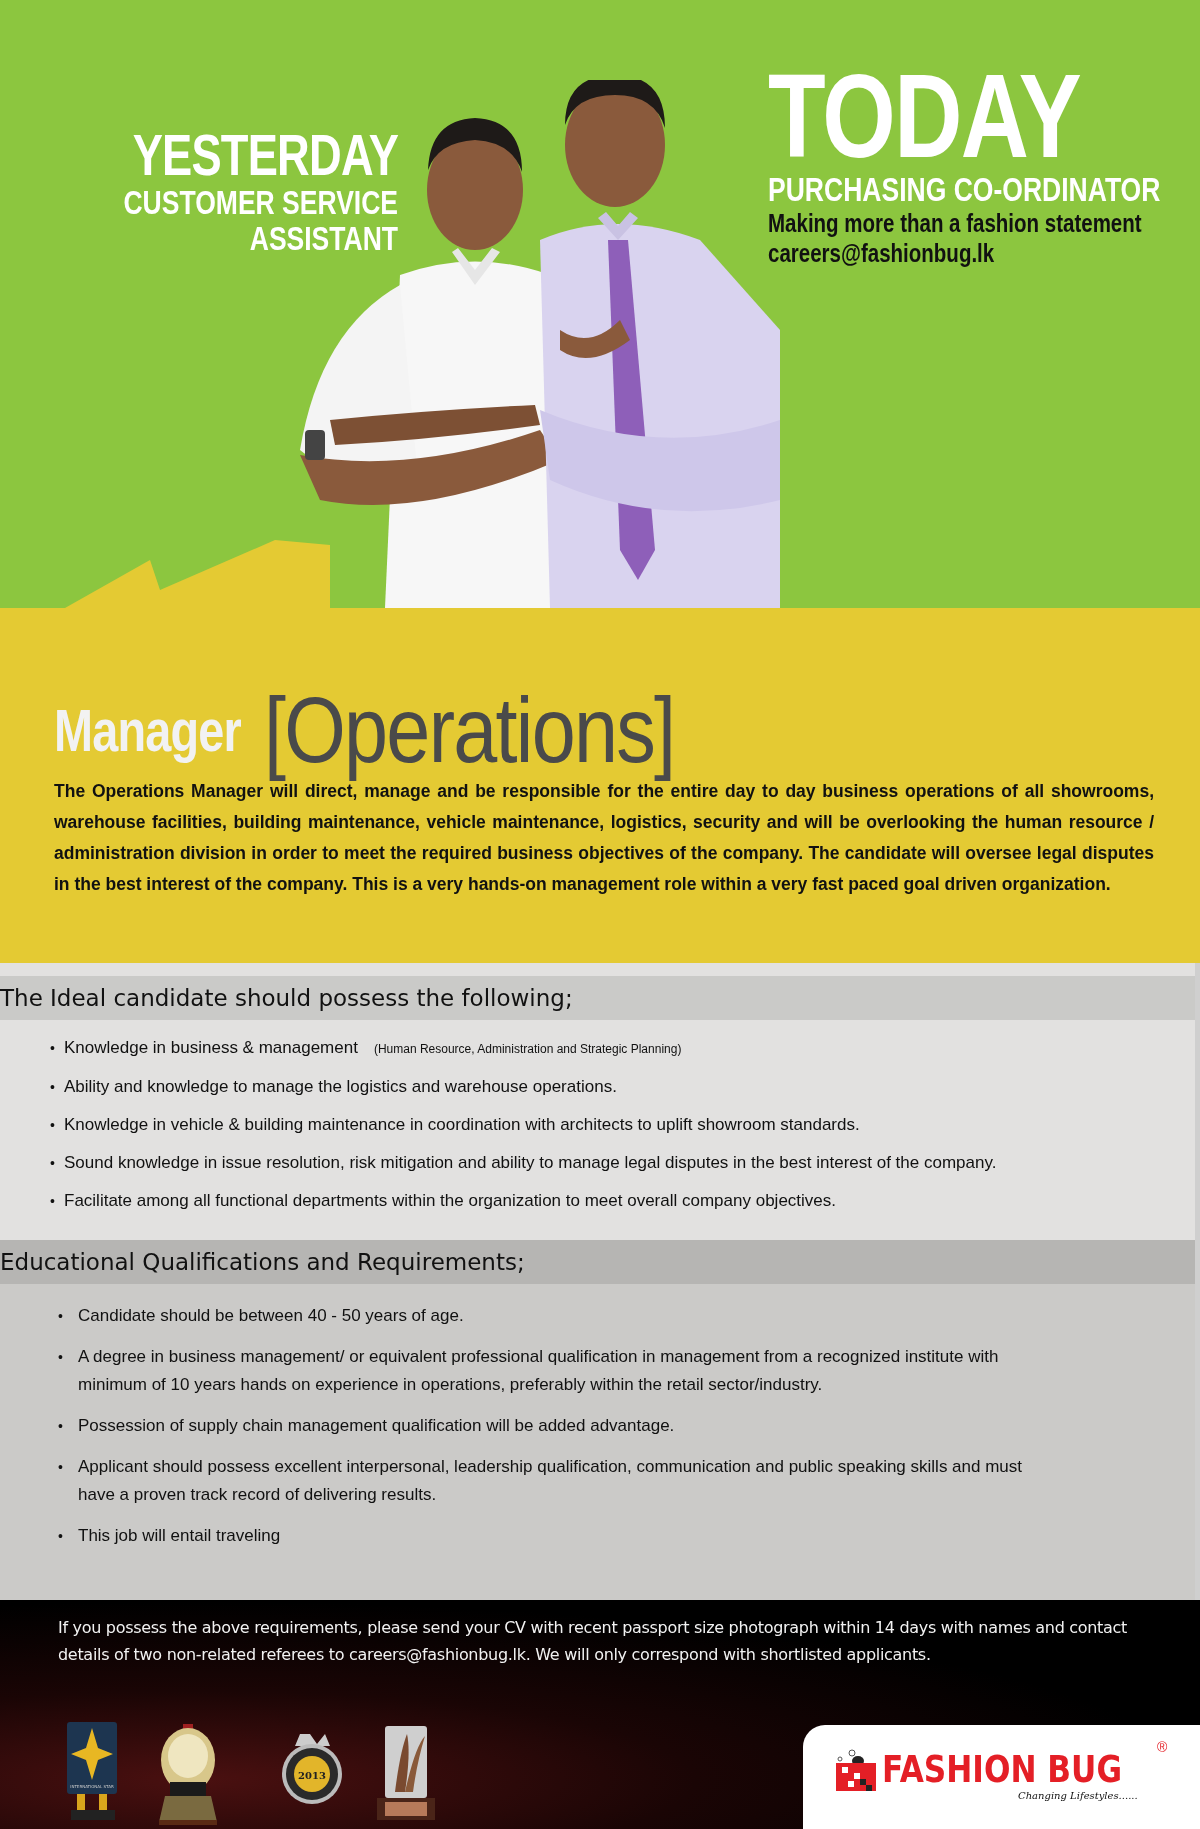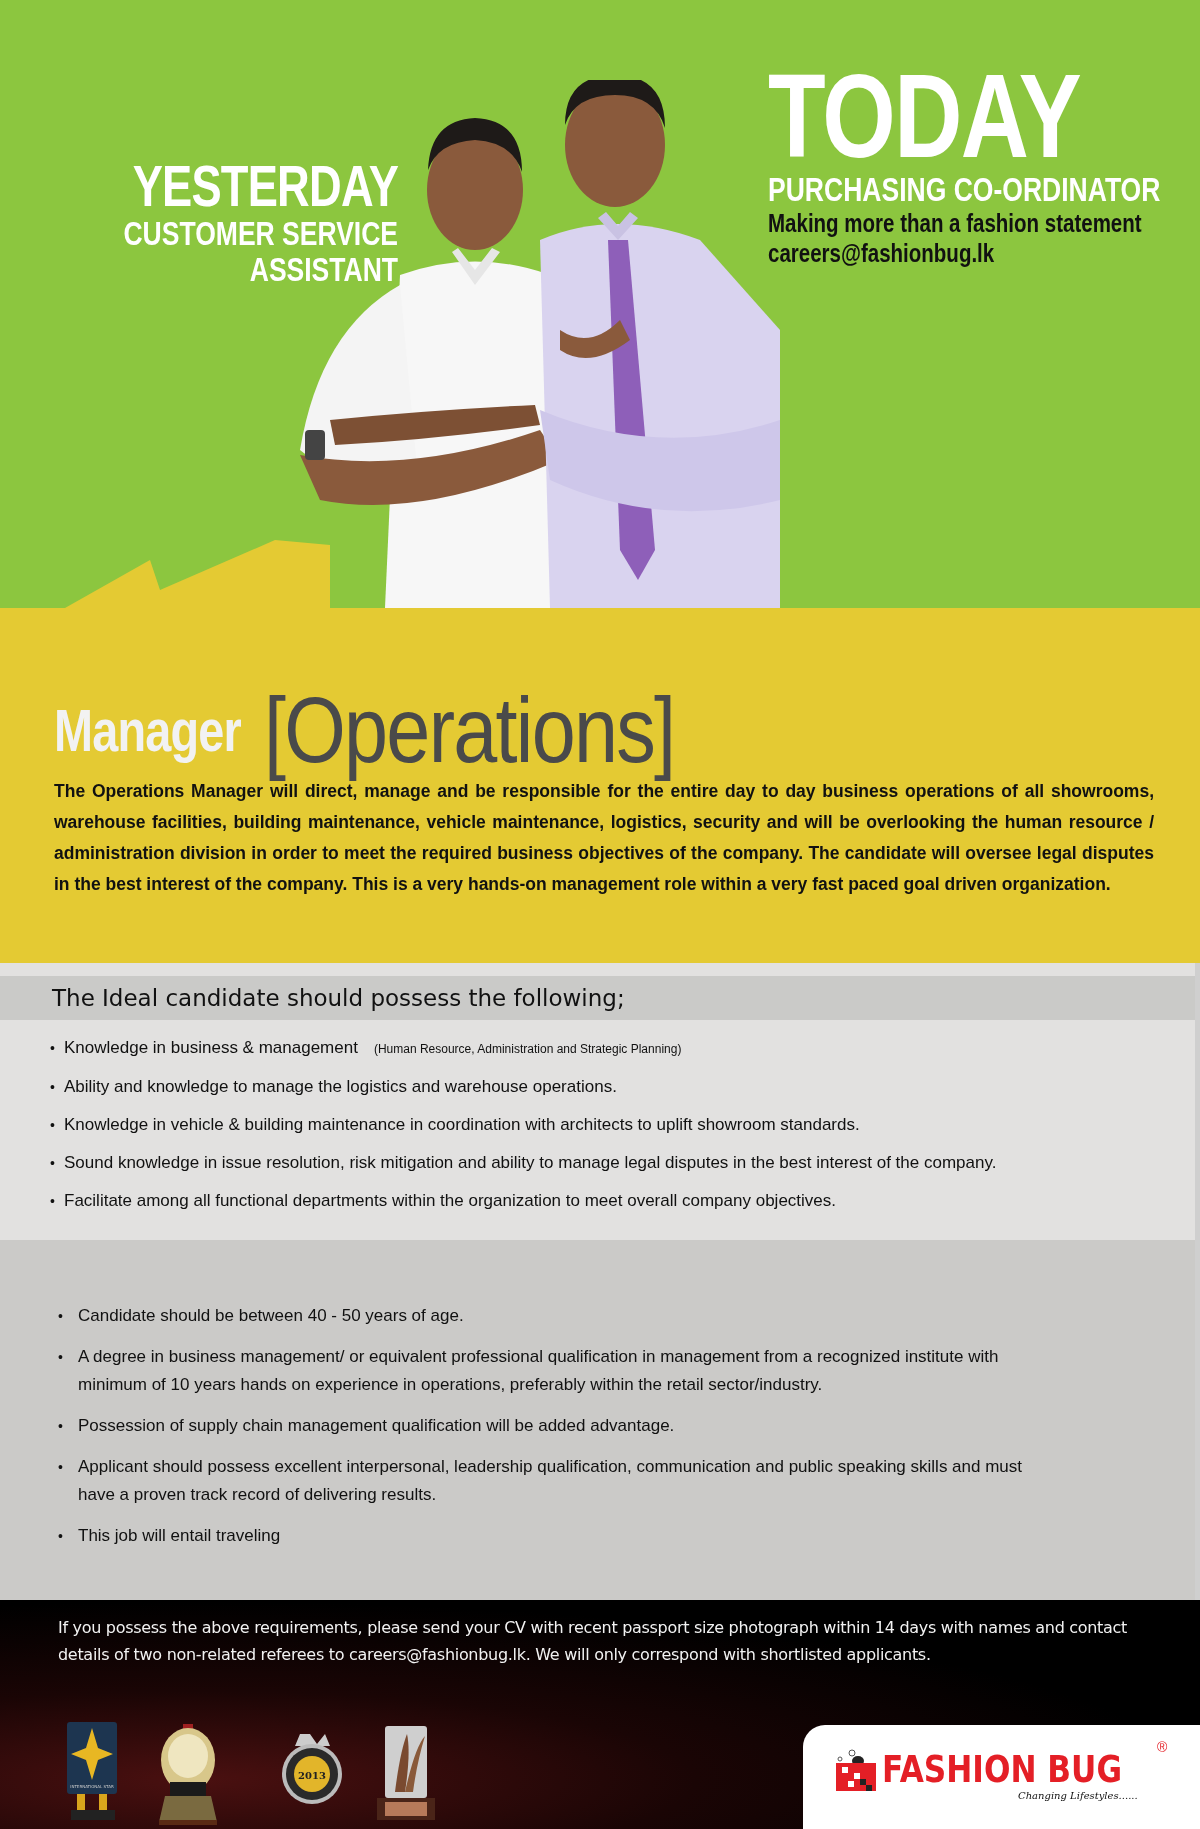--- a/index.html
+++ b/index.html
@@ -12,21 +12,21 @@
       background: #8cc63f; overflow: hidden;
     }
     .hero-yellow-shape {
       position: absolute; left: 0; top: 0; width: 1200px; height: 608px;
     }
     .cond {
       font-family: "Liberation Sans Narrow", "Liberation Sans", sans-serif;
       font-weight: bold; transform-origin: right top;
     }
     .yesterday-block {
-      position: absolute; right: 802px; top: 157px; text-align: right; color: #fff;
+      position: absolute; right: 802px; top: 126px; text-align: right; color: #fff;
     }
     .yesterday-title {
       display: block; font-size: 58px; line-height: 58px; letter-spacing: -1px;
       transform: scaleX(0.78); transform-origin: right center; white-space: nowrap;
     }
     .yesterday-role {
       display: block; font-size: 34px; line-height: 36px; white-space: nowrap;
       transform: scaleX(0.78); transform-origin: right center;
     }
     .today-block {
@@ -75,21 +75,21 @@
     
     .sec1 {
       position: absolute; left: 0; top: 963px; width: 1195px; height: 277px;
       background: #e2e1e0;
     }
     .sec-strip-right {
       position: absolute; left: 1195px; top: 963px; width: 5px; height: 637px; background: #cfcfcf;
     }
     .sec-head {
       position: absolute; left: 0; width: 1200px; height: 44px;
-      display: flex; align-items: center; padding-left: 52px;
+      display: flex; align-items: center; 
       font-family: "DejaVu Sans", sans-serif; font-size: 23px; color: #111;
     }
     .sec1 .sec-head { top: 13px; background: #cacac8; }
     .list1 {
       position: absolute; left: 50px; top: 66px; list-style: none;
     }
     .list1 li {
       font-size: 17px; line-height: 37px; color: #111; white-space: nowrap;
       display: flex; align-items: baseline;
     }
@@ -213,20 +213,21 @@
       <span>Sound knowledge in issue resolution, risk mitigation and ability to manage legal disputes in the best interest of the company.</span>
     </li>
     <li>
       <span class="bullet">•</span>
       <span>Facilitate among all functional departments within the organization to meet overall company objectives.</span>
     </li>
   </ul>
 </div>
 
 <div class="sec2">
+  <div class="sec-head">Educational Qualifications and Requirements;</div>
   <ul class="list2">
     <li>
       <span class="bullet">•</span>
       <span>Candidate should be between 40 - 50 years of age.</span>
     </li>
     <li>
       <span class="bullet">•</span>
       <span>A degree in business management/ or equivalent professional qualification in management from a recognized institute with minimum of 10 years hands on experience in operations, preferably within the retail sector/industry.</span>
     </li>
     <li>

